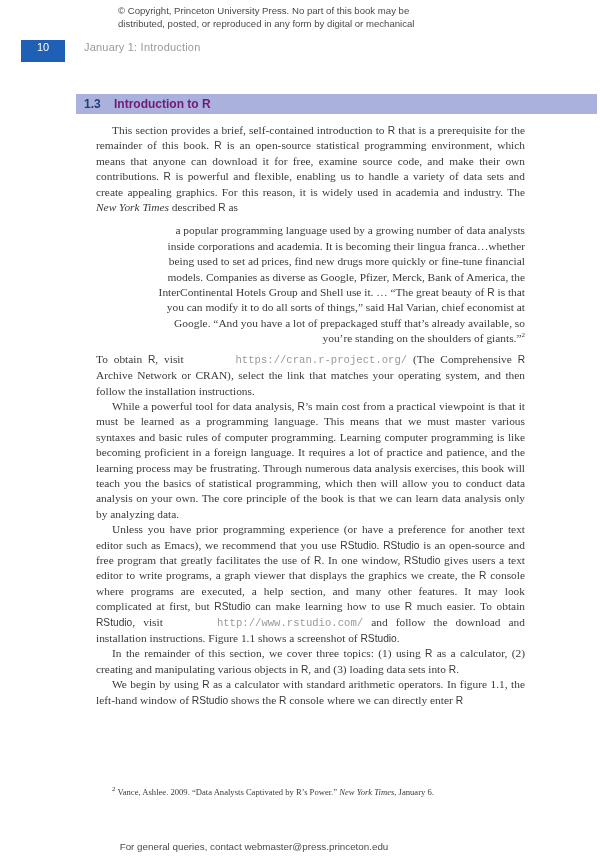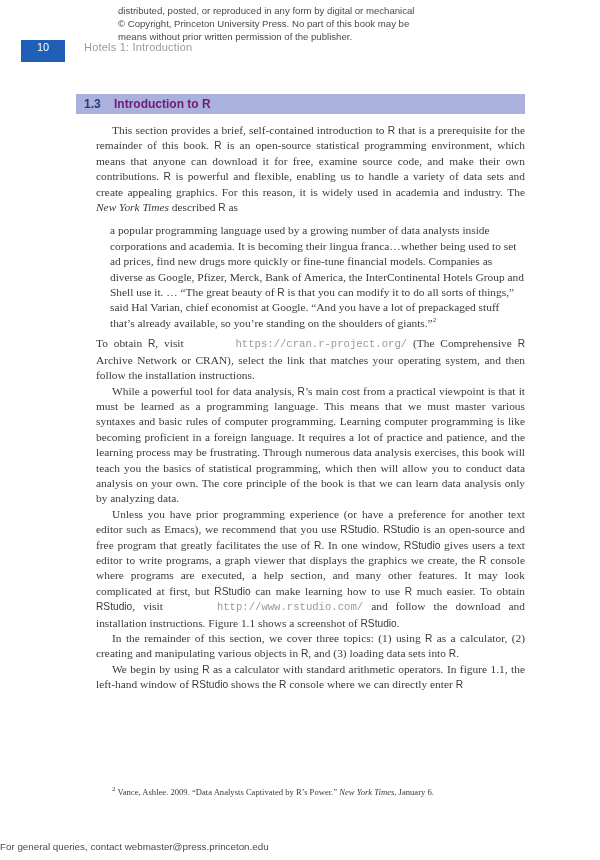--- a/index.html
+++ b/index.html
@@ -8,54 +8,53 @@
     .copyright { position: absolute; left: 118px; top: 4px; width: 330px;
                  font-family: "Liberation Sans", "DejaVu Sans", sans-serif;
                  font-size: 9.6px; line-height: 13px; color: #4a4a4a; }
     .page-num { position: absolute; left: 21px; top: 40px; width: 44px; height: 22px;
                 background: #1f5fb5; color: #ffffff; text-align: center;
                 font-family: "Liberation Sans", "DejaVu Sans", sans-serif;
                 font-size: 11px; line-height: 14px; }
     .running-head { position: absolute; left: 84px; top: 40px;
                     font-family: "Liberation Sans", "DejaVu Sans", sans-serif;
                     font-size: 11px; line-height: 14px; color: #9a9a9a; letter-spacing: 0.2px; }
-    .section-bar { position: absolute; left: 76px; top: 94px; width: 449px; height: 20px;
+    .section-bar { position: absolute; left: 76px; top: 94px; width: 521px; height: 20px;
                    background: #aab1dc; }
     .section-num { position: absolute; left: 8px; top: 2px;
                    font-family: "Liberation Sans", "DejaVu Sans", sans-serif;
                    font-weight: bold; font-size: 12px; line-height: 16px; color: #1d3f7a; }
     .section-title { position: absolute; left: 38px; top: 2px;
                      font-family: "Liberation Sans", "DejaVu Sans", sans-serif;
                      font-weight: bold; font-size: 12px; line-height: 16px; color: #701a75; }
     .body { position: absolute; left: 96px; top: 123px; width: 429px; }
     p { margin: 0; font-size: 11.4px; line-height: 15.4px; text-align: justify; }
     p.indent { text-indent: 16px; }
     .quote { margin: 8px 0 5px 0; padding-left: 14px; }
-    .quote p { text-align: left; }
+    .quote p { text-align: right; margin-left: 37px; }
     .r { font-family: "Liberation Sans", "DejaVu Sans", sans-serif; font-size: 10.2px; }
     .url { font-family: "Liberation Mono", "DejaVu Sans Mono", monospace; font-size: 10.6px; color: #9a9a9a; margin-left: 46px; }
     sup { font-size: 7px; line-height: 0; }
     .subsec { margin: 12px 0 0 -16px; font-family: "Liberation Sans", "DejaVu Sans", sans-serif;
               font-size: 10.8px; line-height: 15px; color: #3d6aa3; letter-spacing: 0.3px; }
     .subsec .num { display: inline-block; width: 38px; }
     .footnote { position: absolute; left: 112px; top: 786px; font-size: 8.6px; line-height: 12px; color: #3a3a3a; }
-    .footer { position: absolute; left: 0; top: 841px; width: 508px; 
+    .footer { position: absolute; left: 0; top: 841px; width: 508px; text-align: center;
               font-family: "Liberation Sans", "DejaVu Sans", sans-serif; font-size: 9.8px; color: #4a4a4a; }
   </style>
 </head>
 <body>
 
 <div class="copyright">
+  <div>© Copyright, Princeton University Press. No part of this book may be</div>
   <div>distributed, posted, or reproduced in any form by digital or mechanical</div>
-  <div>© Copyright, Princeton University Press. No part of this book may be</div>
-  <div>means without prior written permission of the publisher.</div>
 </div>
 
 <div class="page-num">10</div>
-<div class="running-head">Hotels 1:  Introduction</div>
+<div class="running-head">January 1:  Introduction</div>
 
 <div class="section-bar">
   <span class="section-num">1.3</span>
   <span class="section-title">Introduction to R</span>
 </div>
 
 <div class="body">
   <p class="indent"><span>This section provides a brief, self-contained introduction to </span><span class="r">R</span><span> that is a prerequisite for the remainder of this book. </span><span class="r">R</span><span> is an open-source statistical programming environment, which means that anyone can download it for free, examine source code, and make their own contributions. </span><span class="r">R</span><span> is powerful and flexible, enabling us to handle a variety of data sets and create appealing graphics. For this reason, it is widely used in academia and industry. The </span><em>New York Times</em><span> described </span><span class="r">R</span><span> as</span></p>
 
   <div class="quote">

